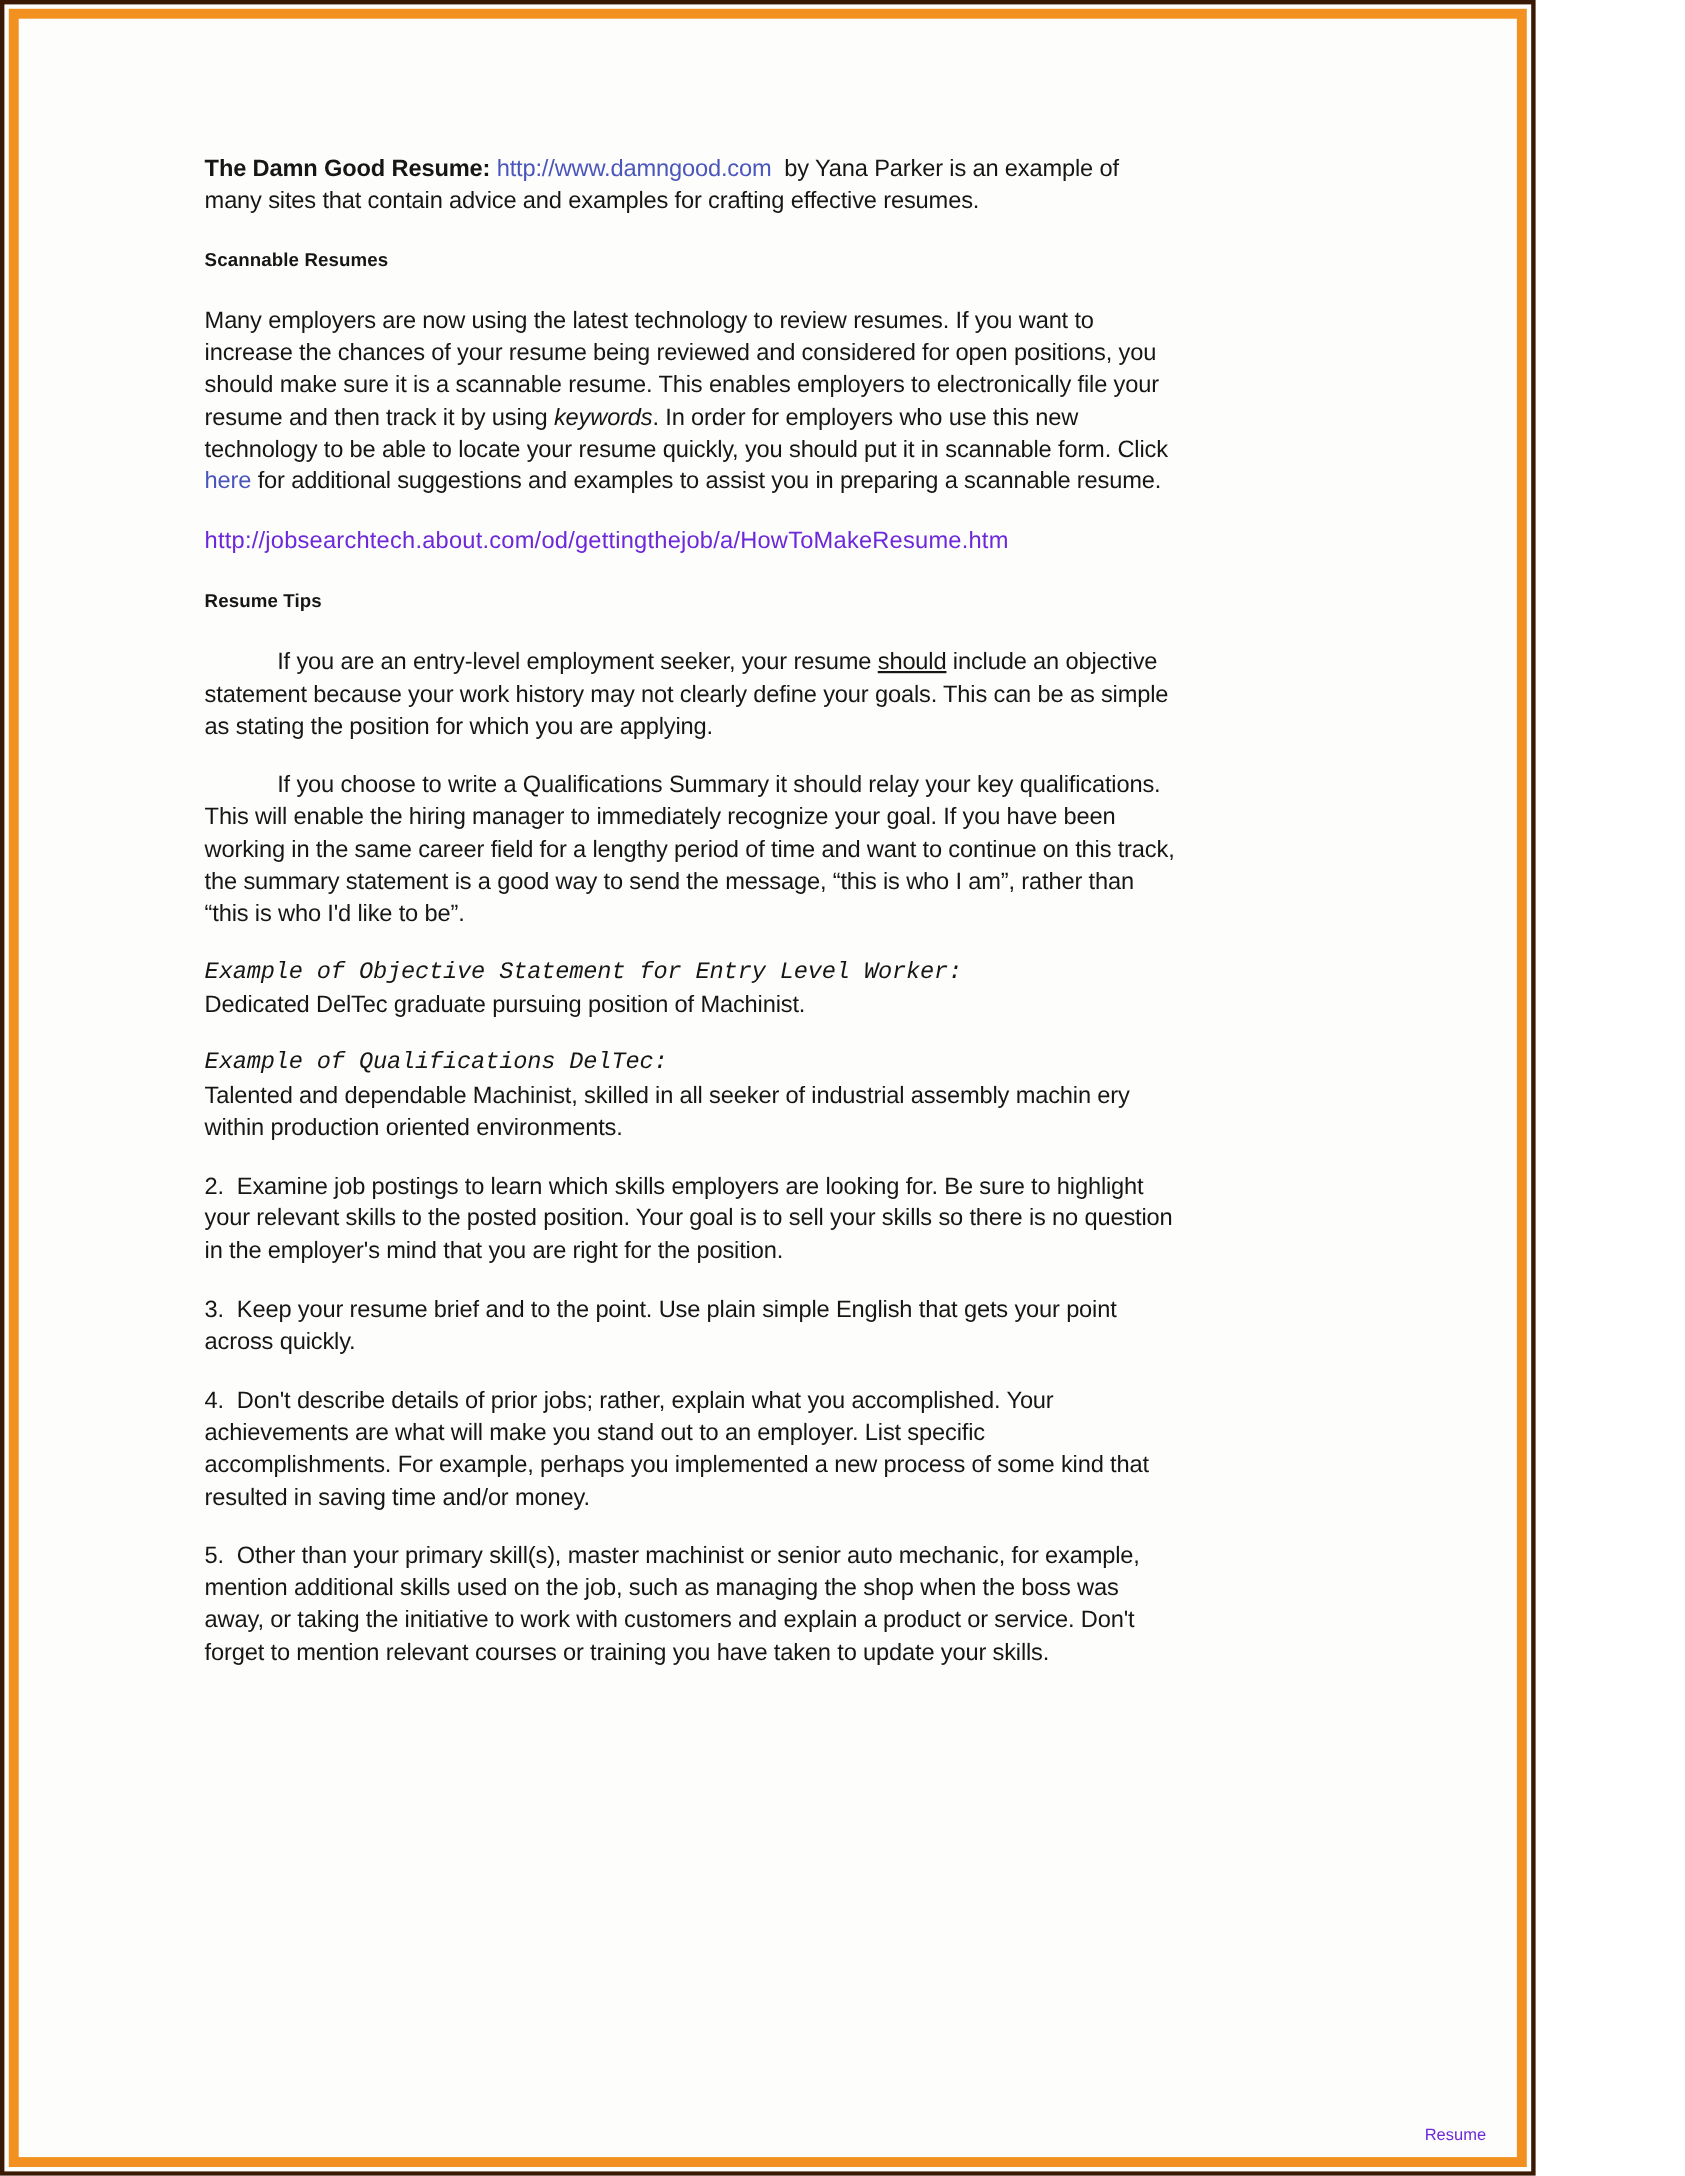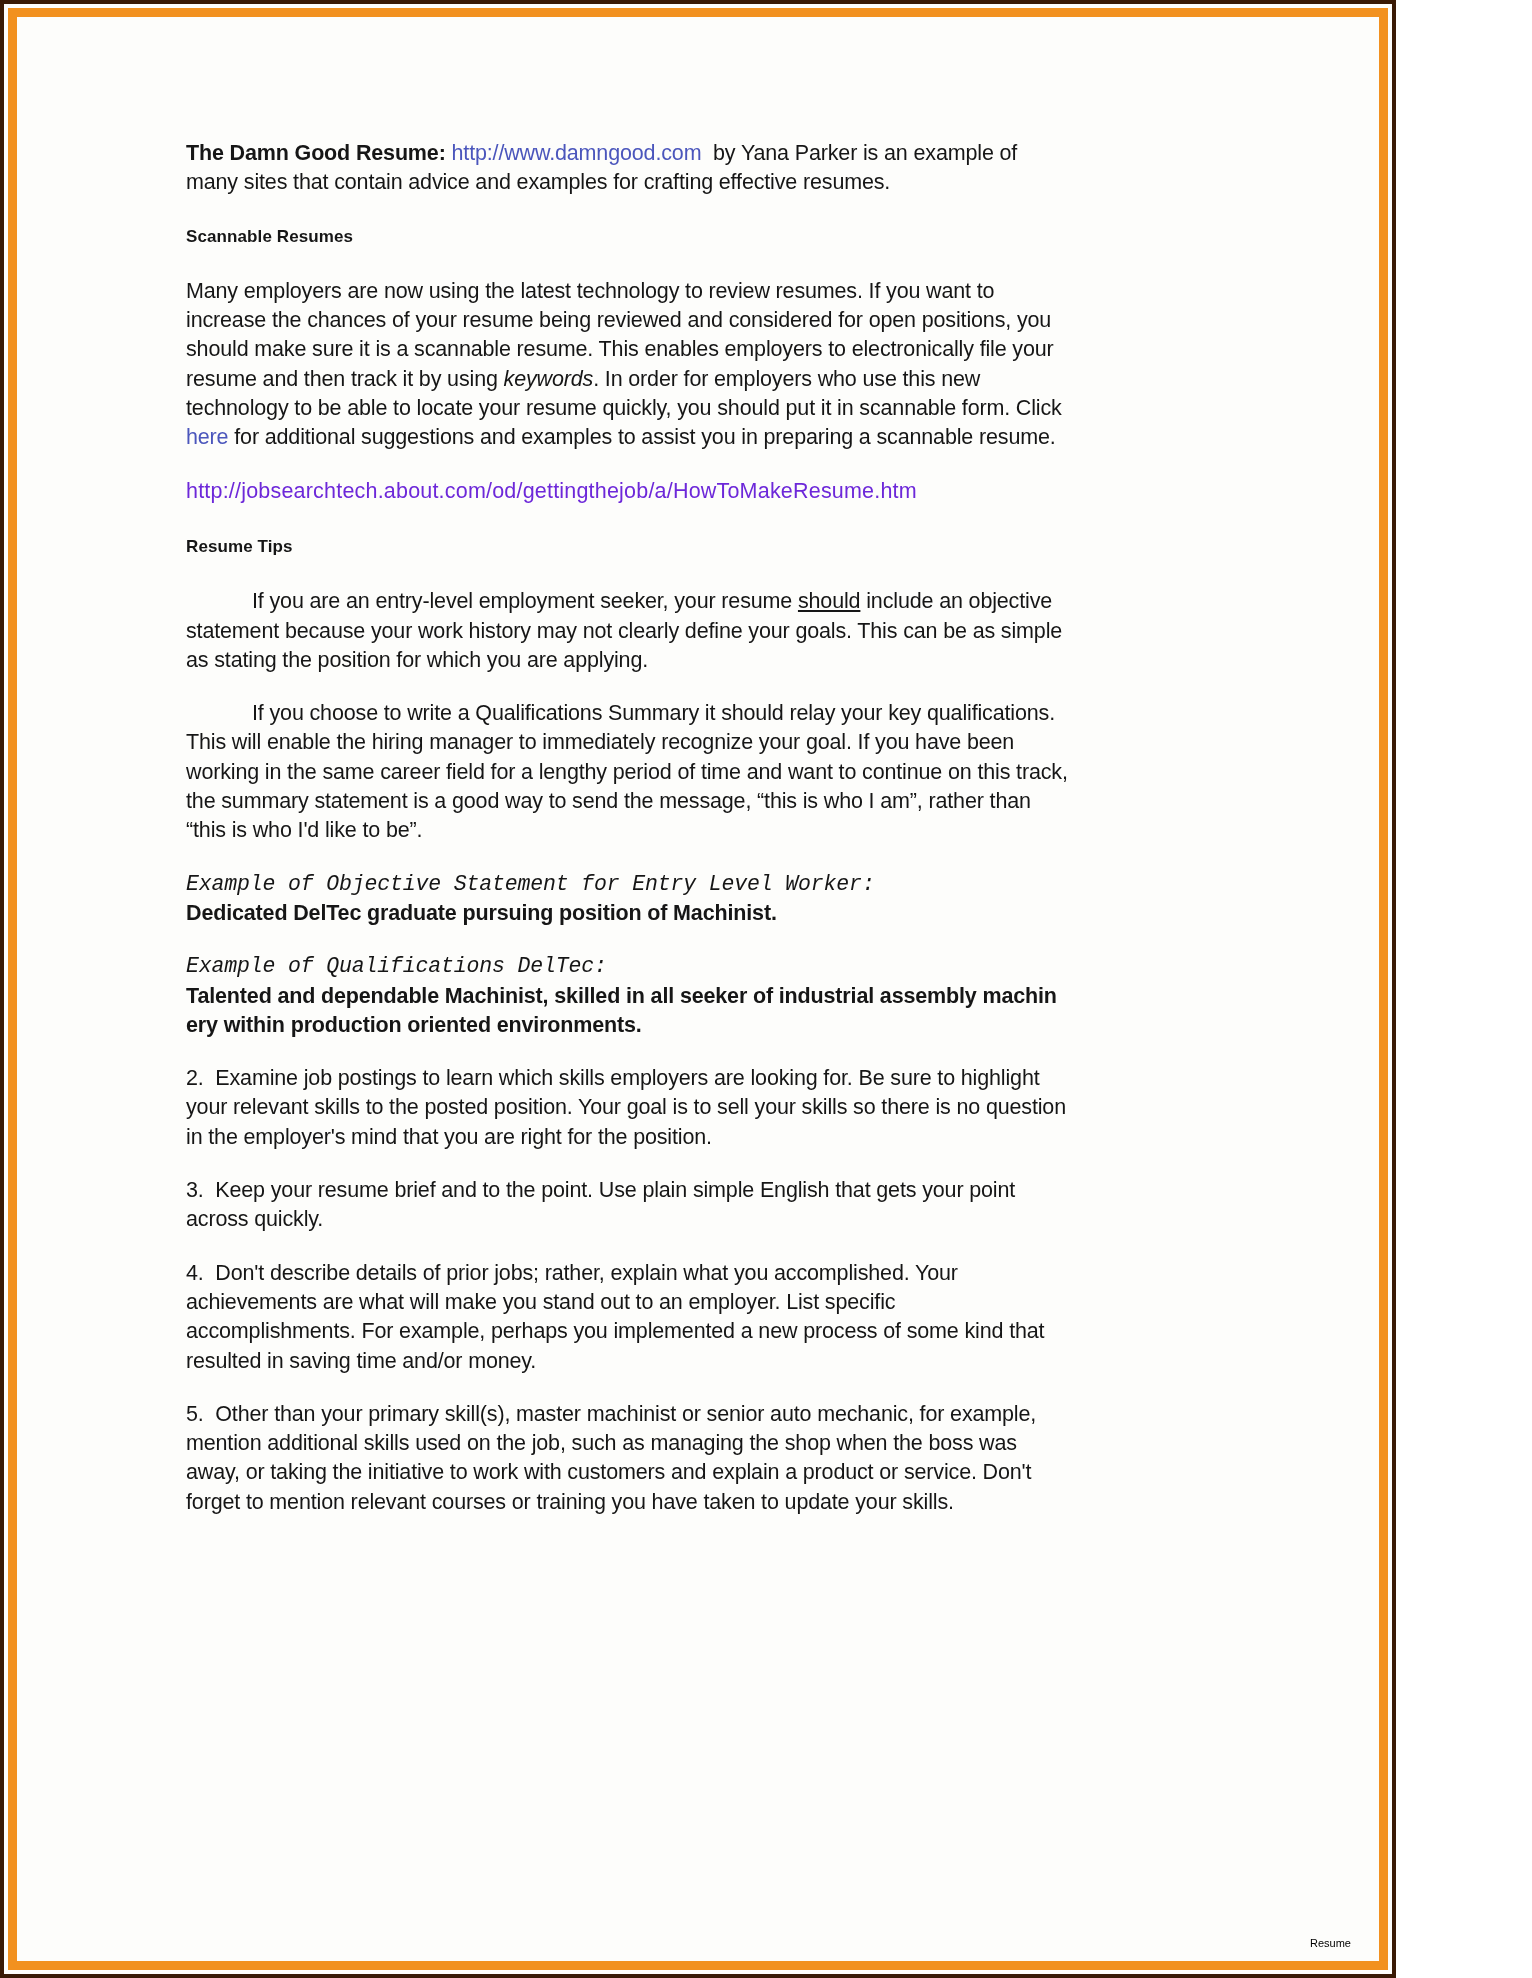--- a/index.html
+++ b/index.html
@@ -94,38 +94,37 @@
   }
 
   .example-title {
     font-style: italic;
     margin: 0;
     font-family: Liberation Mono, monospace;
   }
 
   .example-text {
     margin: 0;
-    font-weight: bold;
   }
 
   .num-item {
     margin: 0 0 24px 0;
   }
 
   .num-marker {
     
   }
 
   .footer-label {
     position: absolute;
     right: 28px;
     bottom: 12px;
     font-family: "Liberation Sans", "DejaVu Sans", sans-serif;
-    font-size: 11px;
-    color: #000000;
+    font-size: 15px;
+    color: #6d28d9;
   }
 </style>
 </head>
 <body>
 
 <div class="page-frame">
   <div class="page-inner">
 
     <div class="doc-body">
 

